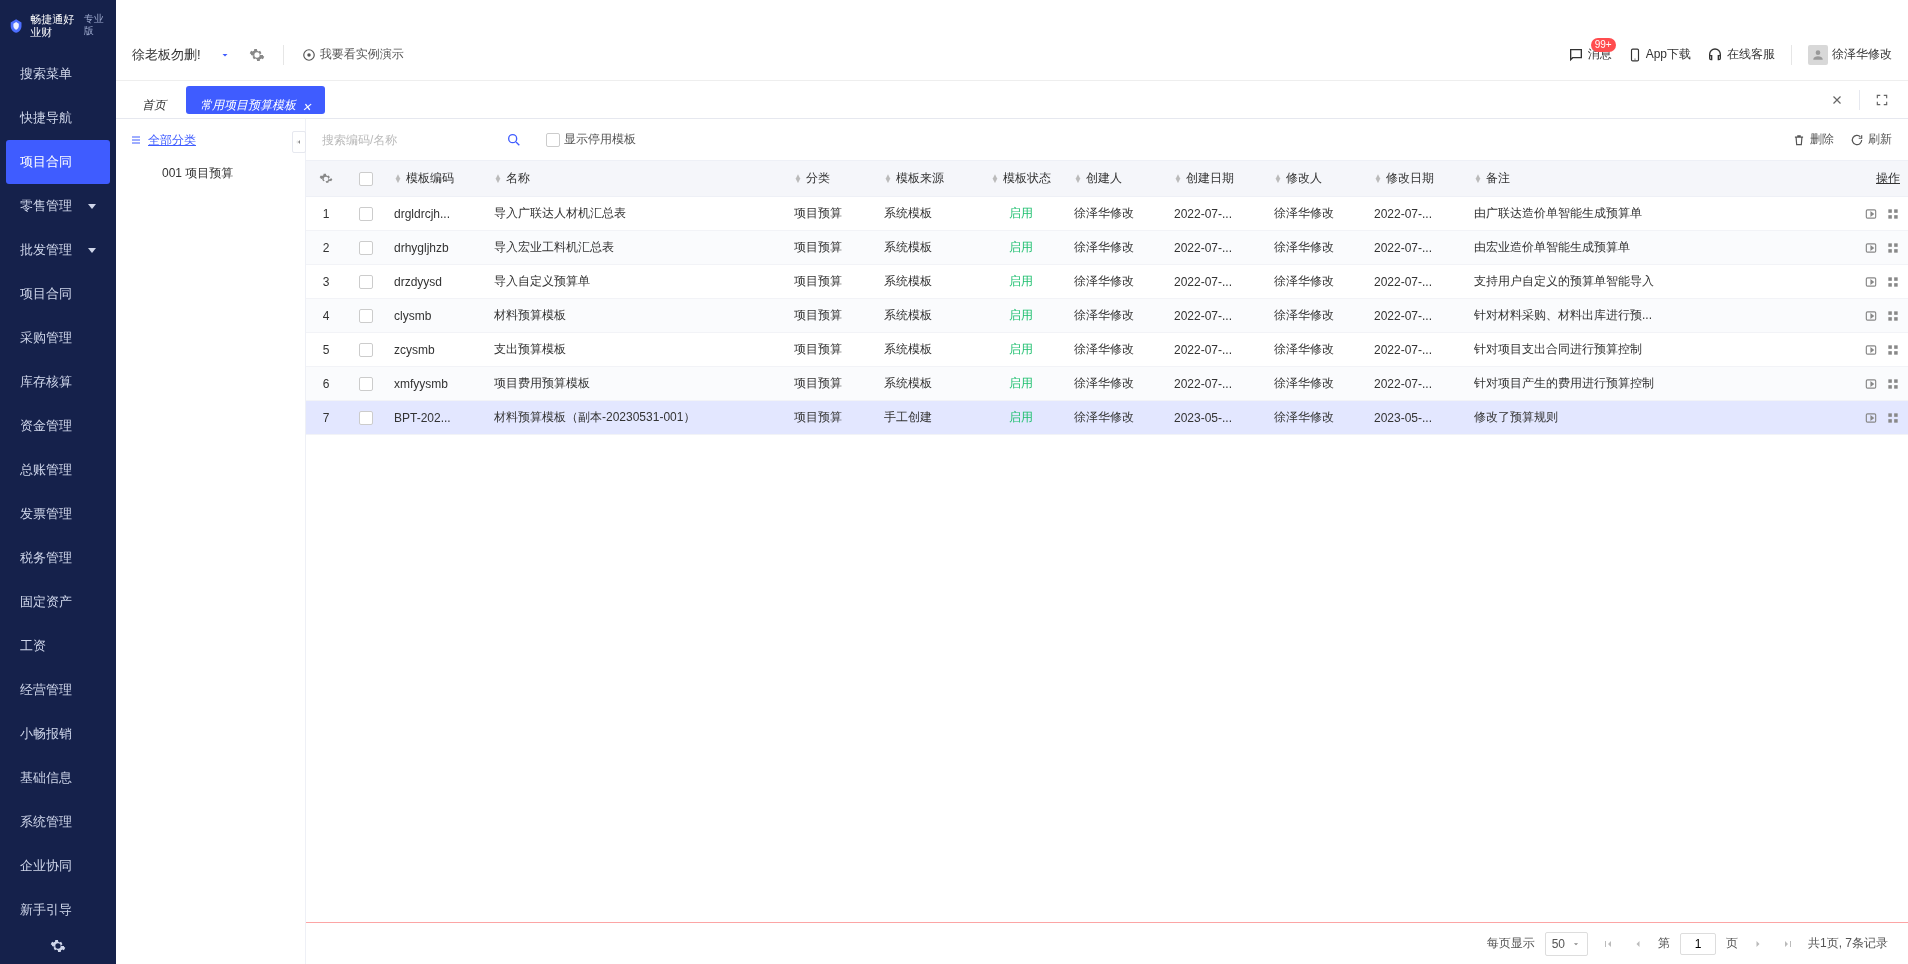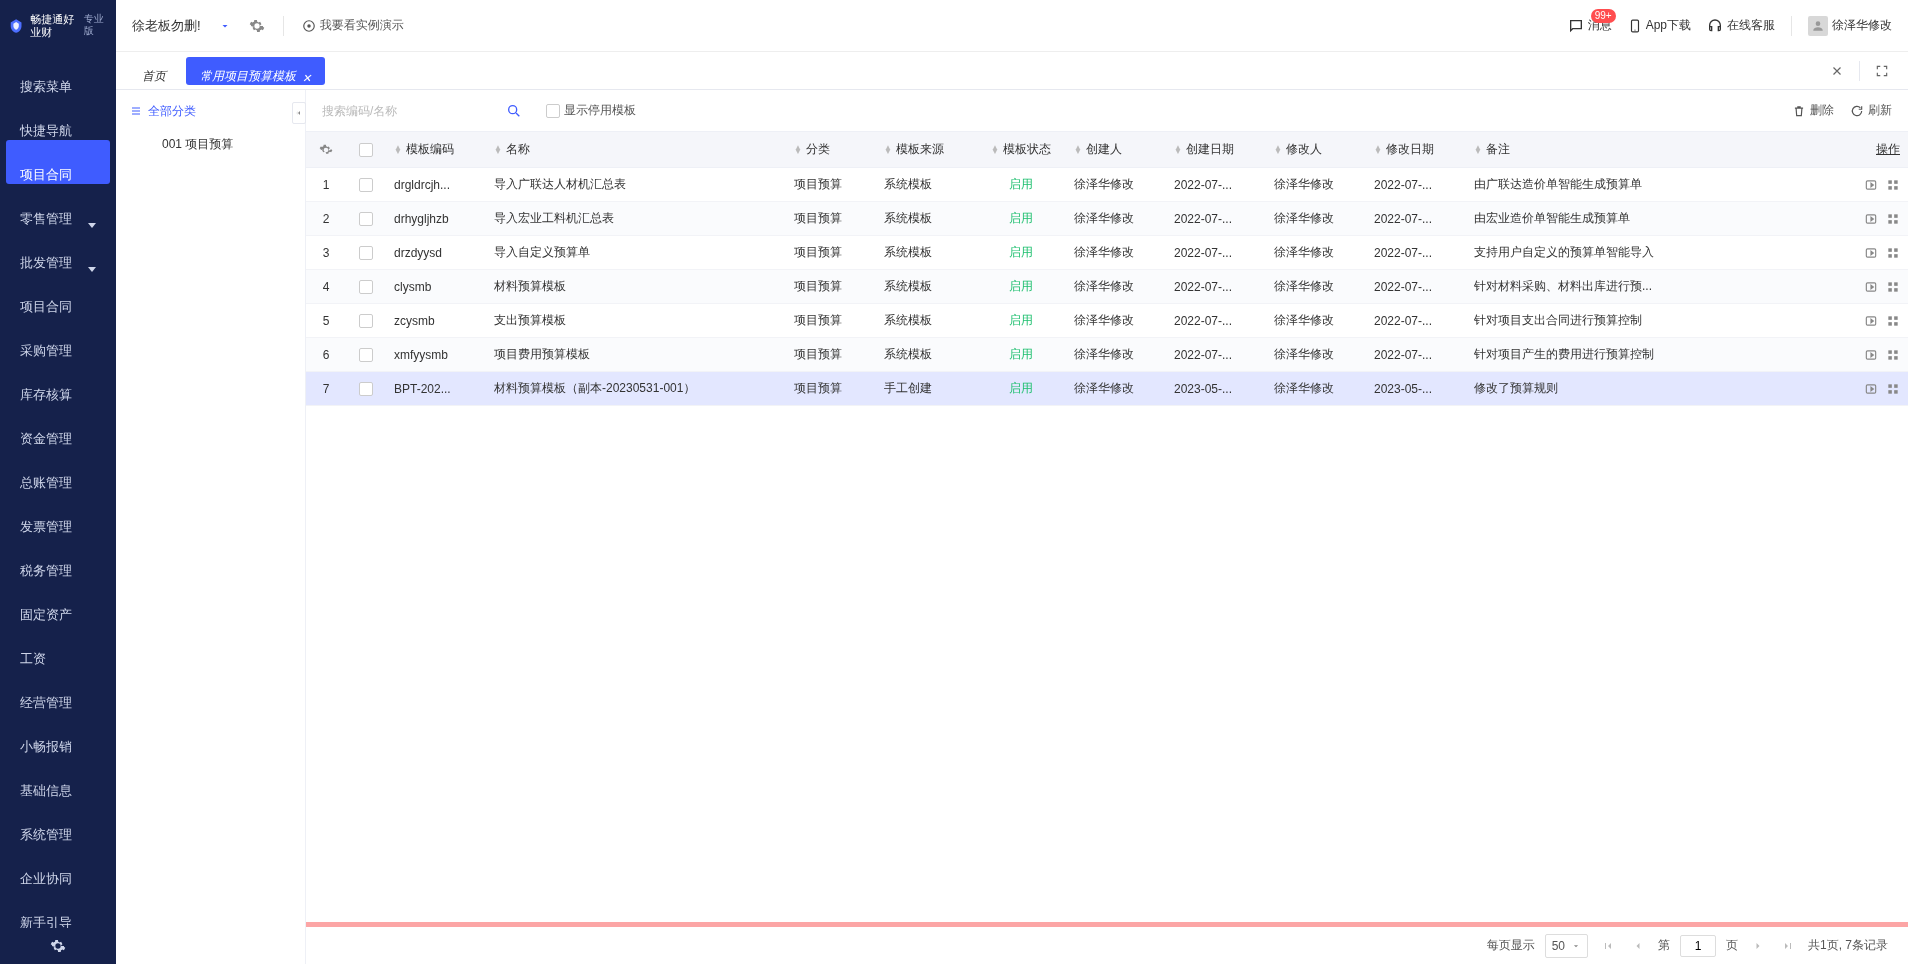--- a/index.html
+++ b/index.html
@@ -6,28 +6,28 @@
 body { font-family: "Microsoft YaHei", Arial, sans-serif; font-size: 12px; color: #333; background: #fff; overflow: hidden; }
 .app { display: flex; width: 1908px; height: 964px; }
 
 
 .sidebar { width: 116px; background: #15214b; color: #fff; display: flex; flex-direction: column; }
 .logo-area { height: 52px; display: flex; align-items: center; padding: 0 8px; gap: 6px; }
 .logo-icon { width: 20px; height: 20px; }
 .logo-text { display: flex; font-size: 11px; line-height: 1.2; }
 .logo-sub { font-size: 10px; color: #9ca8cc; }
 .menu { flex: 1; overflow-y: auto; }
-.menu-item { height: 44px; display: flex; align-items: flex-end; padding: 0 20px; font-size: 13px; color: #cfd6ea; cursor: pointer; justify-content: space-between; }
+.menu-item { height: 44px; display: flex; align-items: center; padding: 0 20px; font-size: 13px; color: #cfd6ea; cursor: pointer; justify-content: space-between; }
 .menu-item.active { background: #3f5cff; color: #fff; border-radius: 3px; margin: 0 6px; padding: 0 14px; }
 .caret { width: 0; height: 0; border-left: 4px solid transparent; border-right: 4px solid transparent; border-top: 5px solid #cfd6ea; }
 .sidebar-footer { height: 36px; display: flex; align-items: center; justify-content: center; }
 .gear { width: 16px; height: 16px; }
 
 
-.main { flex: 1; display: flex; flex-direction: column; background: #f6f7fa; }
+.main { flex: 1; display: flex; flex-direction: column; background: #f6f7fa; margin-top: 29px; }
 
 
 .topbar { height: 52px; background: #fff; display: flex; align-items: center; padding: 0 16px; border-bottom: 1px solid #eee; gap: 18px; }
 .tb-title-wrap { display: flex; align-items: center; gap: 18px; }
 .tb-title { color: #333; font-size: 13px; }
 .tb-chevron { color: #3f5cff; }
 .tb-gear { width: 16px; height: 16px; color: #888; }
 .tb-divider { width: 1px; height: 20px; background: #e6e6e6; }
 .tb-demo { display: flex; align-items: center; gap: 4px; color: #555; cursor: pointer; }
 .tb-right { margin-left: auto; display: flex; align-items: center; gap: 16px; }
@@ -43,21 +43,21 @@
 .tab-close { font-size: 11px; color: #fff; cursor: pointer; }
 .tabbar-right { margin-left: auto; display: flex; align-items: center; gap: 8px; }
 .tabbar-btn { width: 28px; height: 28px; display: flex; align-items: center; justify-content: center; cursor: pointer; color: #666; }
 .tabbar-sep { width: 1px; height: 20px; background: #e6e8ef; }
 
 
 .content { flex: 1; display: flex; background: #fff; margin: 0; }
 
 
 .catpanel { width: 190px; border-right: 1px solid #eef0f6; display: flex; flex-direction: column; position: relative; }
-.catpanel-head { height: 42px; display: flex; align-items: center; padding: 0 14px; gap: 6px; color: #3f5cff; font-size: 12px; }
+.catpanel-head { height: 42px; display: flex; align-items: center; padding: 0 14px; gap: 6px; color: #3f5cff; font-size: 12px; text-decoration: underline; }
 .cat-item { padding: 4px 0 4px 46px; font-size: 12px; color: #333; cursor: pointer; }
 .collapse-handle { position: absolute; right: -1px; top: 12px; width: 14px; height: 22px; background: #fff; border: 1px solid #e6e8ef; border-radius: 2px; display: flex; align-items: center; justify-content: center; cursor: pointer; color: #888; }
 
 
 .datapanel { flex: 1; display: flex; flex-direction: column; }
 .toolbar { height: 42px; display: flex; align-items: center; padding: 0 16px; gap: 14px; border-bottom: 1px solid #eef0f6; }
 .searchbox { display: flex; align-items: center; gap: 4px; width: 210px; border-bottom: none; position: relative; }
 .searchbox input { border: none; outline: none; height: 26px; font-size: 12px; width: 180px; background: transparent; }
 .searchbox input::placeholder { color: #bbb; }
 .search-icon { color: #3f5cff; cursor: pointer; }
@@ -87,21 +87,21 @@
 .c-mod { width: 100px; }
 .c-mdate { width: 100px; }
 .c-remark { width: 230px; }
 .c-ops { width: 80px; justify-content: flex-end; gap: 8px; margin-left: auto; text-decoration: underline; }
 .sort-arrows { display: inline-flex; flex-direction: column; margin-right: 4px; line-height: 4px; color: #bbb; font-size: 8px; }
 .status-on { color: #1dbf6e; }
 .op-icon { width: 14px; height: 14px; color: #888; cursor: pointer; }
 .idx { width: 40px; text-align: center; justify-content: center; }
 
 
-.pager { height: 42px; display: flex; align-items: center; justify-content: flex-end; padding: 0 20px; gap: 10px; font-size: 12px; color: #555; border-top: 5px solid #fca5a5; }
+.pager { height: 42px; display: flex; align-items: center; justify-content: flex-end; padding: 0 20px; gap: 10px; font-size: 12px; color: #555; border-top: 1px solid #fca5a5; }
 .pg-select { display: flex; align-items: center; border: 1px solid #ddd; border-radius: 2px; height: 24px; padding: 0 6px; gap: 6px; }
 .pg-btn { width: 20px; height: 20px; display: flex; align-items: center; justify-content: center; color: #bbb; cursor: pointer; }
 .pg-input { width: 36px; height: 22px; border: 1px solid #ddd; border-radius: 2px; text-align: center; font-size: 12px; }
 
 svg { display: block; }
 </style>
 </head>
 <body>
 
 <div class="app">

